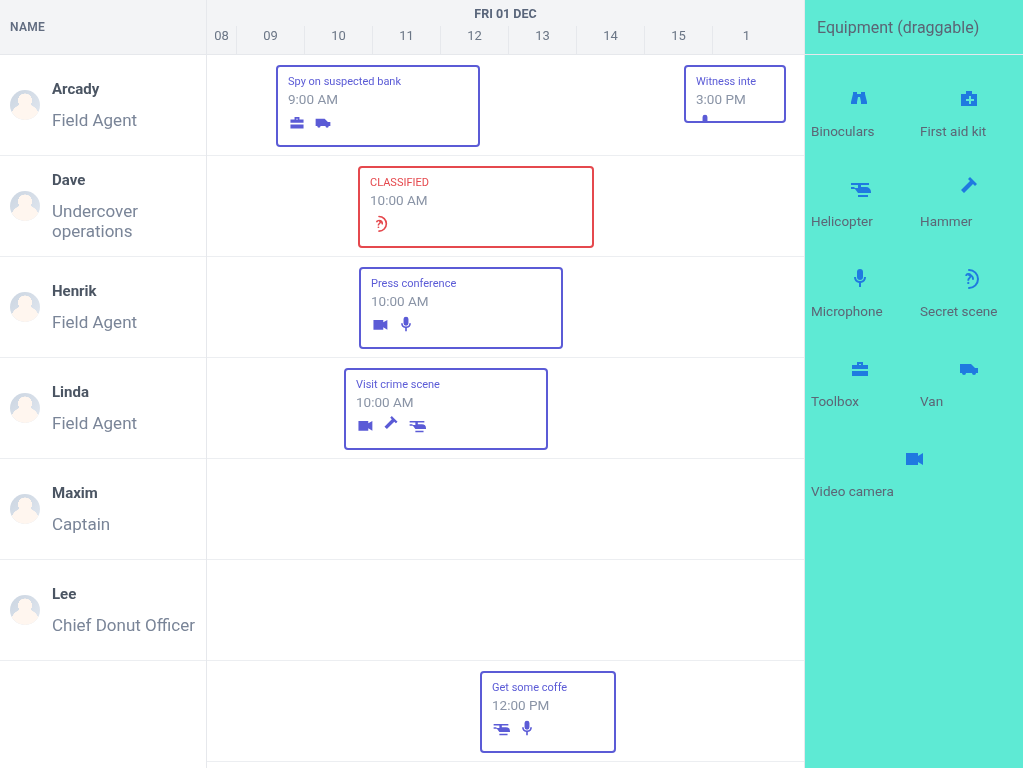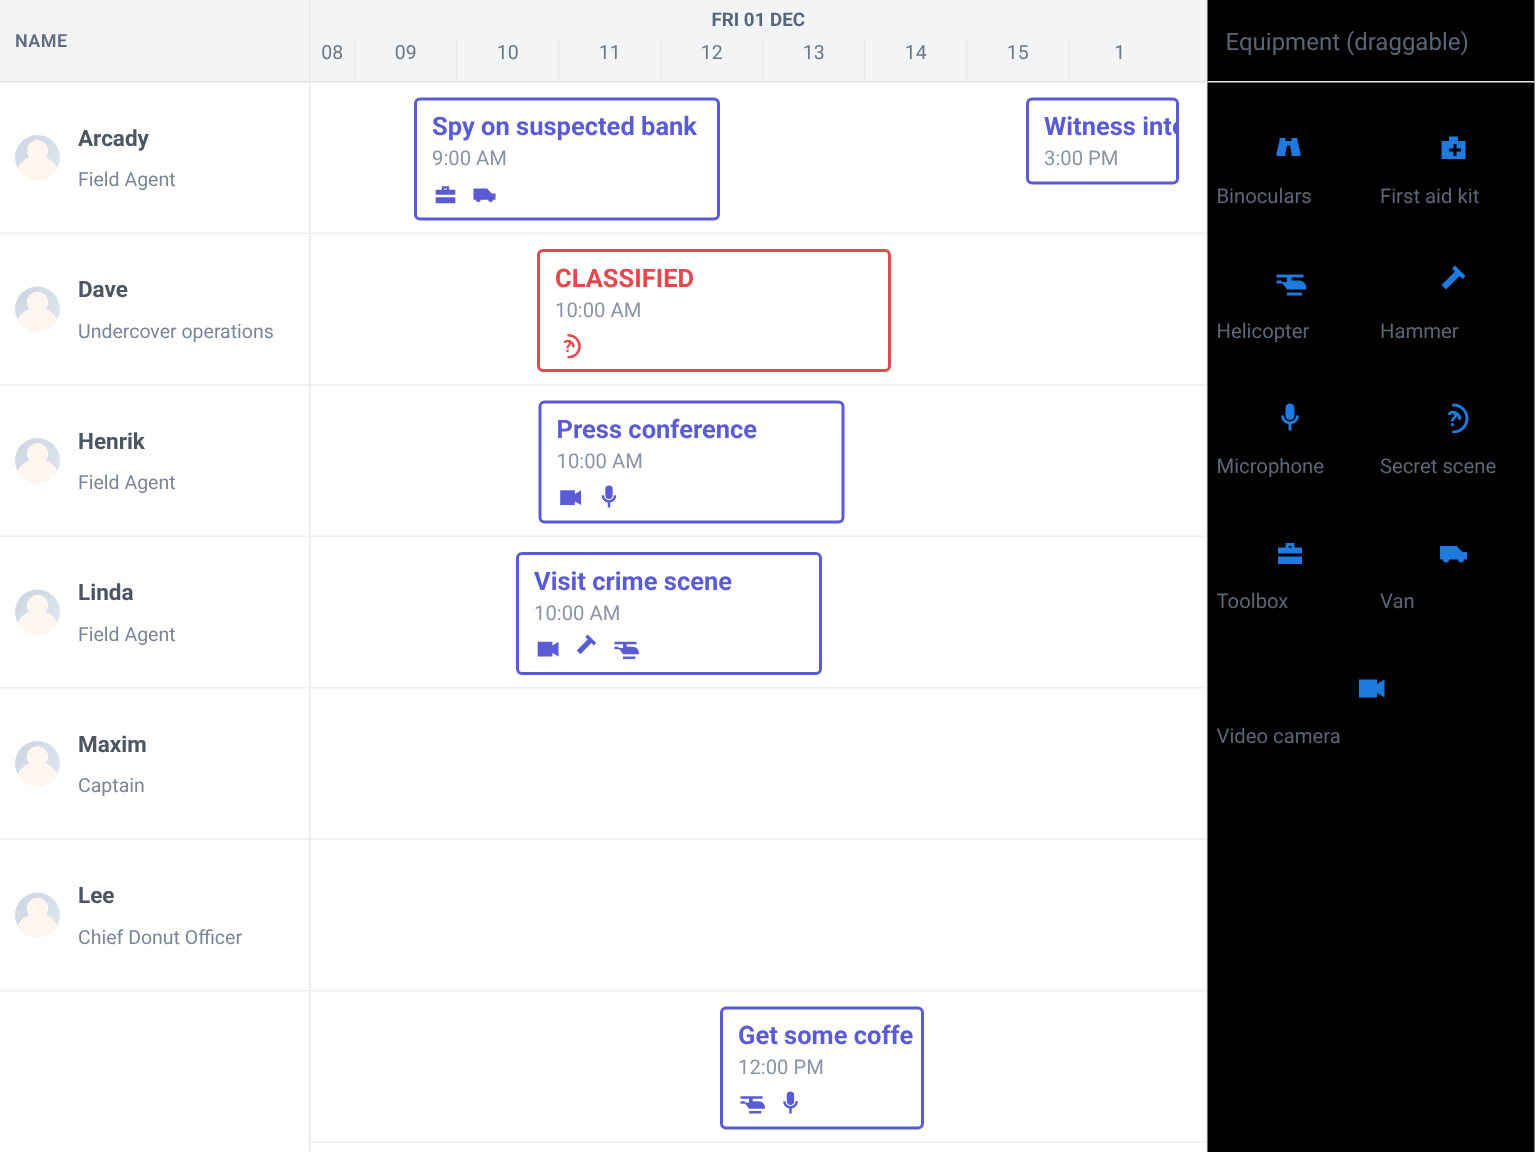--- a/index.html
+++ b/index.html
@@ -5,40 +5,40 @@
   * { box-sizing: border-box; margin: 0; padding: 0; }
   html, body { width: 1024px; height: 768px; font-family: -apple-system, "Segoe UI", Roboto, "Helvetica Neue", Arial, sans-serif; color: #4f5b6e; overflow: hidden; background:#fff;}
   .app { display:flex; flex-direction:row; width:1024px; height:768px; }
   
   .resources { width:207px; border-right:1px solid #e6e8ec; background:#fff; display:flex; flex-direction:column;}
   .res-header { height:55px; background:#f3f4f6; border-bottom:1px solid #e6e8ec; display:flex; align-items:center; padding:0 10px; font-size:12px; font-weight:600; color:#616c80; letter-spacing:0.3px;}
   .res-row { height:101px; border-bottom:1px solid #eceef1; display:flex; align-items:center; gap:12px; padding:0 10px;}
   .avatar { width:30px; height:30px; border-radius:50%; background:linear-gradient(135deg,#cbd5e1,#e2e8f0); flex:0 0 30px; position:relative; overflow:hidden;}
   .avatar::after{content:""; position:absolute; inset:0; background:radial-gradient(circle at 50% 35%, #fff6ef 0 28%, transparent 29%), radial-gradient(circle at 50% 95%, #fff6ef 0 45%, transparent 46%);}
   .res-name { font-size:15px; font-weight:700; color:#4b5563; line-height:1.2;}
-  .res-role { font-size:13px; color:#7a8598; margin-top:12px;}
+  .res-role { font-size:17px; color:#7a8598; margin-top:12px;}
   
   .timeline-wrap { flex:0 0 597px; width:597px; overflow:hidden; position:relative;}
   .tl-header { height:55px; background:#f3f4f6; border-bottom:1px solid #e6e8ec;}
   .tl-day { height:26px; text-align:center; font-size:12.5px; font-weight:700; color:#59657a; padding-top:6px;}
   .tl-hours { height:29px; display:flex;}
   .tl-hour { width:68px; border-left:1px solid #e6e8ec; text-align:center; font-size:13px; color:#6b7686; padding-top:2px;}
   .tl-hour:first-child{border-left:none;}
   .tl-body { position:relative;}
   .tl-row { height:101px; border-bottom:1px solid #eceef1; position:relative;}
   
   .event { position:absolute; top:10px; border:2px solid #5b5bd6; border-radius:4px; background:#fff; padding:8px 10px 6px 10px; overflow:hidden; white-space:nowrap; cursor:move;}
   .event.classified { border-color:#e5484d;}
-  .ev-title { font-size:17px; font-weight:700; color:#5b5bd6;}
+  .ev-title { font-size:11px; font-weight:400; color:#5b5bd6;}
   .event.classified .ev-title{ color:#e5484d;}
   .ev-time { font-size:13.5px; color:#8a94a6; margin-top:3px;}
   .ev-icons { margin-top:6px; display:flex; gap:8px; color:#5b5bd6; font-size:16px;}
   .event.classified .ev-icons{ color:#e5484d;}
   
-  .equip { width:219px; border-left:1px solid #e6e8ec; background:#000000;}
+  .equip { width:219px; border-left:1px solid #e6e8ec; background:#5eead4;}
   .equip-header { height:55px; border-bottom:1px solid #e6e8ec; display:flex; align-items:center; padding:0 12px; font-size:16px; color:#5b6474;}
   .equip-grid { display:flex; flex-wrap:wrap; padding:6px 0;}
   .equip-item { width:50%; text-align:left; padding:22px 6px 12px 6px; cursor:grab;}
   .equip-item.full { width:100%; }
   .equip-ico { height:30px; display:flex; align-items:center; justify-content:center; color:#1f7ae0; }
   .equip-ico svg { width:22px; height:22px; fill:#1f7ae0;}
   .equip-label { font-size:13.5px; color:#5c6676; margin-top:10px;}
   
   .ico { width:18px; height:18px; fill:currentColor; display:inline-block;}
 </style>

